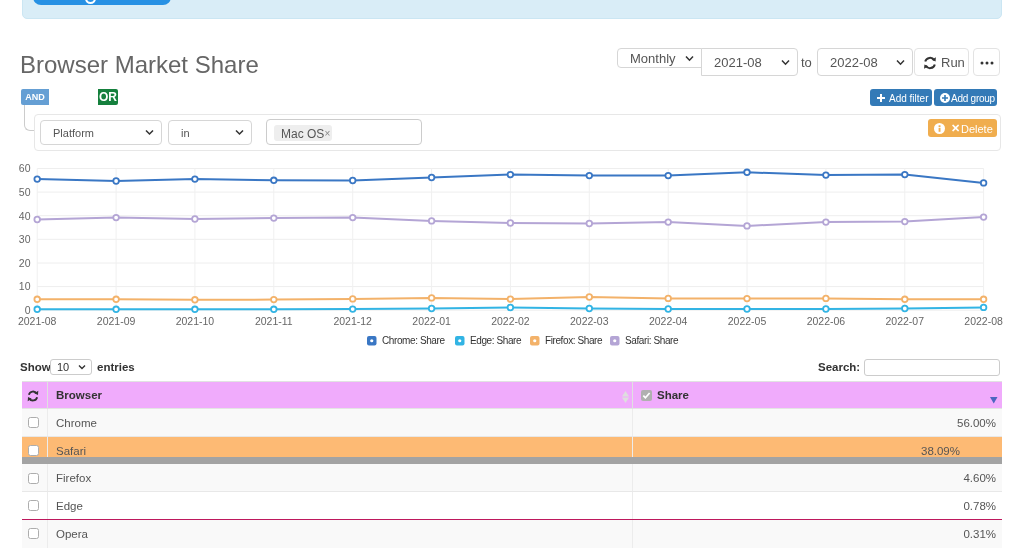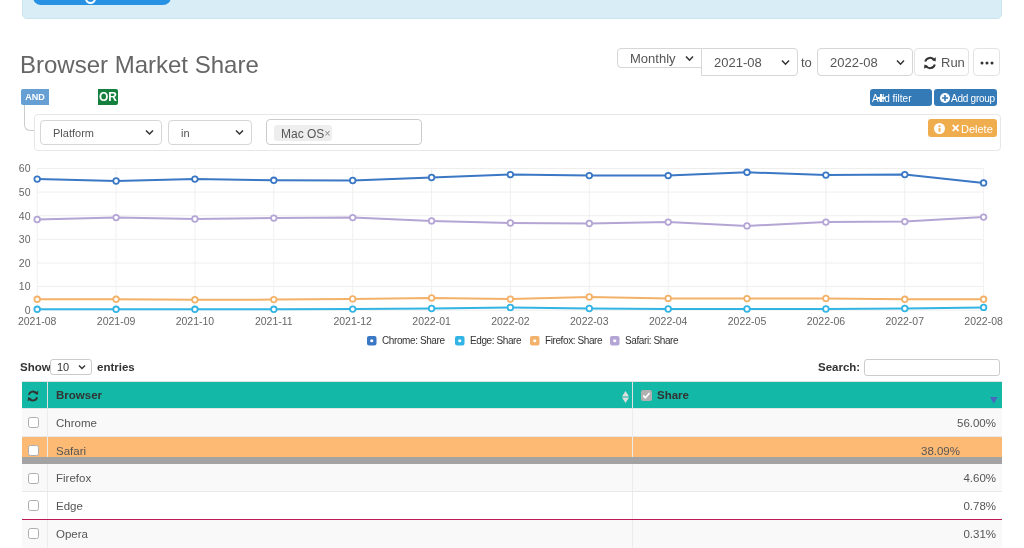--- a/index.html
+++ b/index.html
@@ -58,21 +58,21 @@
       </svg>
 </div>
 
 <div class="abs" style="left:21px;top:89px;width:28px;height:16px;background:#659fd4;border-radius:2px 0 0 2px;color:#fff;font-size:9px;font-weight:bold;text-align:center;line-height:16px;">AND</div>
 <div class="abs" style="left:50px;top:89px;width:20px;height:16px;background:#15803d;border-radius:0 2px 2px 0;color:#fff;font-size:12px;font-weight:bold;text-align:center;line-height:16px;margin-left:48px;">OR</div>
 
 <div class="btnblue" style="left:870px;top:89px;width:62px;height:17px;">
   <svg class="abs" style="left:7px;top:4.5px" width="8" height="8">
         <path d="M4,0 V8 M0,4 H8" stroke="#fff" stroke-width="2"></path>
       </svg>
-  <span class="abs" style="left:2px;top:3.5px;">Add filter</span>
+  <span class="abs" style="left:19px;top:3.5px;">Add filter</span>
 </div>
 <div class="btnblue" style="left:934px;top:89px;width:63px;height:17px;">
   <svg class="abs" style="left:6px;top:3.5px" width="10" height="10">
         <circle cx="5" cy="5" r="5" fill="#fff"></circle>
         <path d="M5,2 V8 M2,5 H8" stroke="#337ab7" stroke-width="1.6"></path>
       </svg>
   <span class="abs" style="left:17px;top:3.5px;letter-spacing:-0.25px;">Add group</span>
 </div>
 
 <div class="abs" style="left:24px;top:105px;width:10px;height:26px;border-left:1px solid #ccc;border-bottom:1px solid #ccc;border-bottom-left-radius:6px;"></div>
@@ -221,21 +221,21 @@
 <div class="sel" style="left:50px;top:359px;width:42px;height:16px;border-color:#ccc;border-radius:3px;">
       <span class="txt" style="left:6px;font-size:11px;color:#333;">10</span>
       <svg class="chev" style="right:5px;" width="8" height="5">
         <path d="M1,0.5 L4,3.5 L7,0.5" stroke="#333" stroke-width="1.4" fill="none"></path>
       </svg>
     </div>
 <div class="abs" style="left:97px;top:361px;font-size:11.5px;font-weight:bold;color:#333;">entries</div>
 <div class="abs" style="left:818px;top:361px;font-size:11.5px;font-weight:bold;color:#333;">Search:</div>
 <div class="abs" style="left:864px;top:359px;width:136px;height:17px;border:1px solid #ccc;border-radius:3px;background:#fff;"></div>
 
-<div class="abs" style="left:22px;top:381px;width:980px;height:28px;background:#14b8a6;border-top:1px solid #e2e2e2;border-bottom:1px solid #e4e4e4;">
+<div class="abs" style="left:22px;top:381px;width:980px;height:28px;background:#f0abfc;border-top:1px solid #e2e2e2;border-bottom:1px solid #e4e4e4;">
 <svg class="abs" style="left:5px;top:8px;" width="12" height="12" viewBox="0 0 14 14">
         <path d="M2.2,5.6 A5,5 0 0 1 11.3,4.2" stroke="#333" stroke-width="2.2" fill="none"></path>
         <path d="M11.8,8.4 A5,5 0 0 1 2.7,9.8" stroke="#333" stroke-width="2.2" fill="none"></path>
         <path d="M13.2,1.0 L12.8,5.8 L8.5,3.8 Z" fill="#333"></path>
         <path d="M0.8,13.0 L1.2,8.2 L5.5,10.2 Z" fill="#333"></path>
       </svg>
 <div class="abs" style="left:25px;top:0;width:1px;height:28px;background:#e0e0e0;"></div>
 <div class="abs" style="left:34px;top:7px;font-size:11.5px;font-weight:bold;color:#333;">Browser</div>
 <svg class="abs" style="left:600px;top:9px;" width="7" height="12">
         <path d="M3.5,0 L7,5.4 L0,5.4 Z" fill="#dedede"></path>

